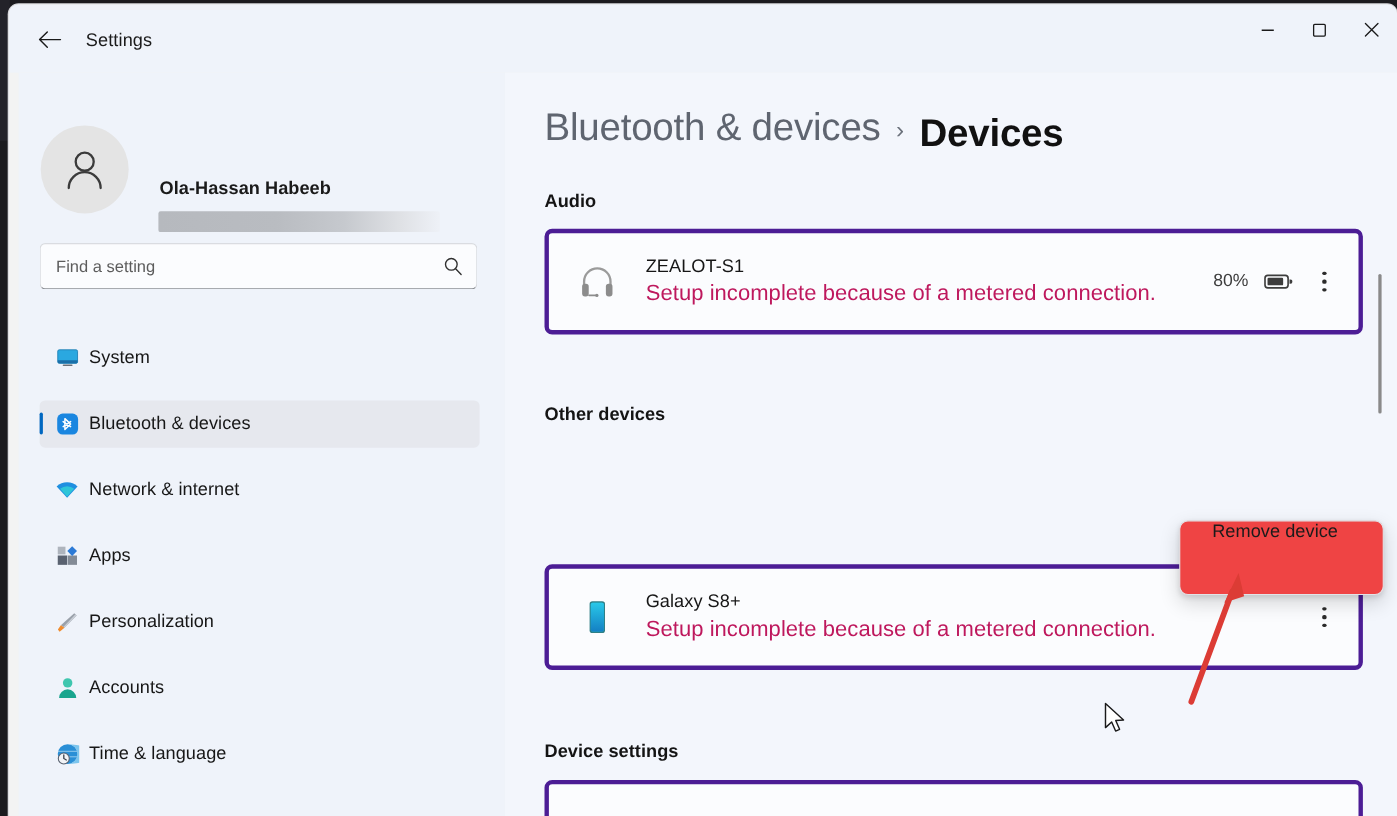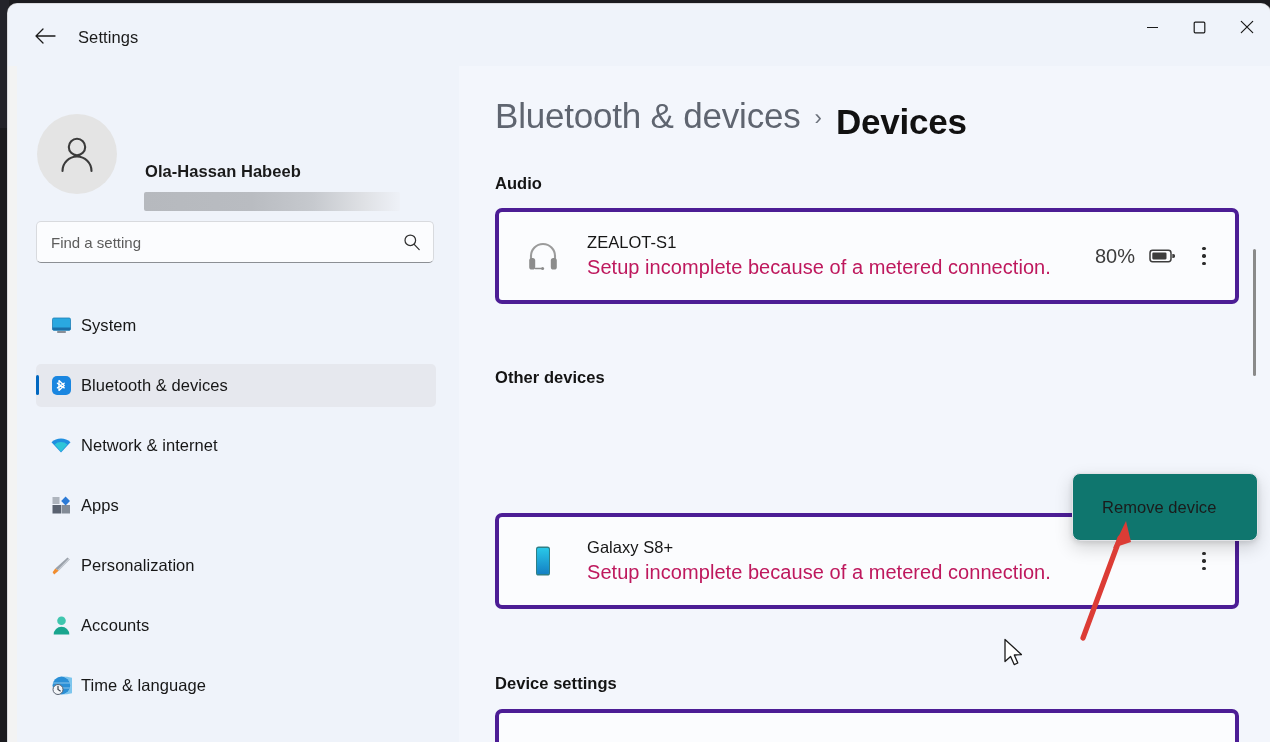--- a/index.html
+++ b/index.html
@@ -253,21 +253,21 @@
   }
   .dev-right {
     position: absolute;
     right: 16px; top: 50%;
     transform: translateY(-50%);
     display: flex;
     align-items: center;
     gap: 14px;
   }
   .battery-pct {
-    font-size: 20px;
+    font-size: 16px;
     color: #3d3d3d;
   }
   .kebab {
     width: 30px; height: 36px;
     display: flex; flex-direction: column;
     align-items: center; justify-content: center;
     gap: 4px;
     border-radius: 4px;
   }
   .kebab i {
@@ -275,26 +275,26 @@
     width: 3.4px; height: 3.4px;
     border-radius: 50%;
     background: #2b2b2b;
   }
 
   
   .flyout {
     position: absolute;
     left: 1072px; top: 473px;
     width: 186px; height: 68px;
-    background: #0f766e;
+    background: #ef4444;
     border: 1px solid #e2e3e7;
     border-radius: 8px;
     box-shadow: 0 7px 18px rgba(0,0,0,.16), 0 2px 5px rgba(0,0,0,.10);
     display: flex;
-    align-items: center;
+    align-items: flex-start;
     z-index: 40;
   }
   .flyout-item {
     font-size: 16.5px;
     color: #1b1b1b;
     padding-left: 29px;
     letter-spacing: .05px;
   }
 
   

